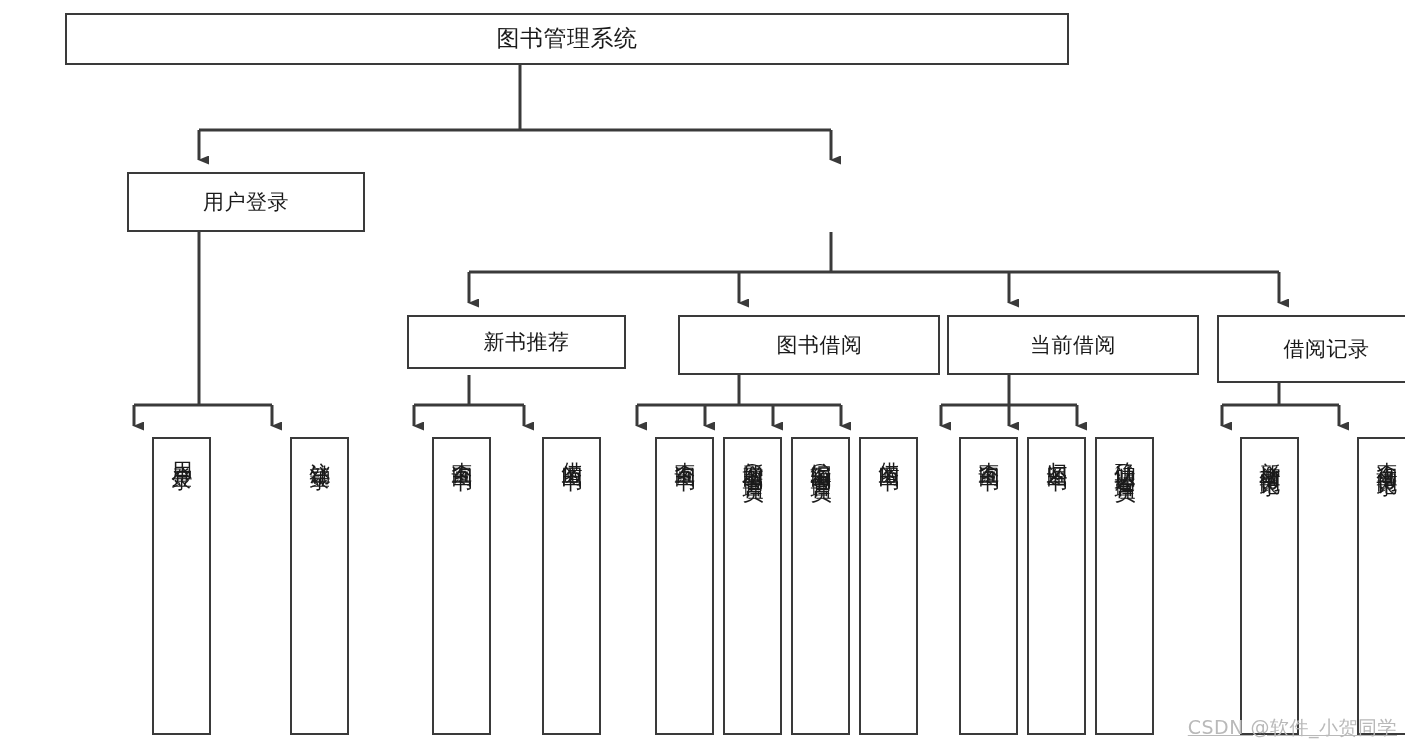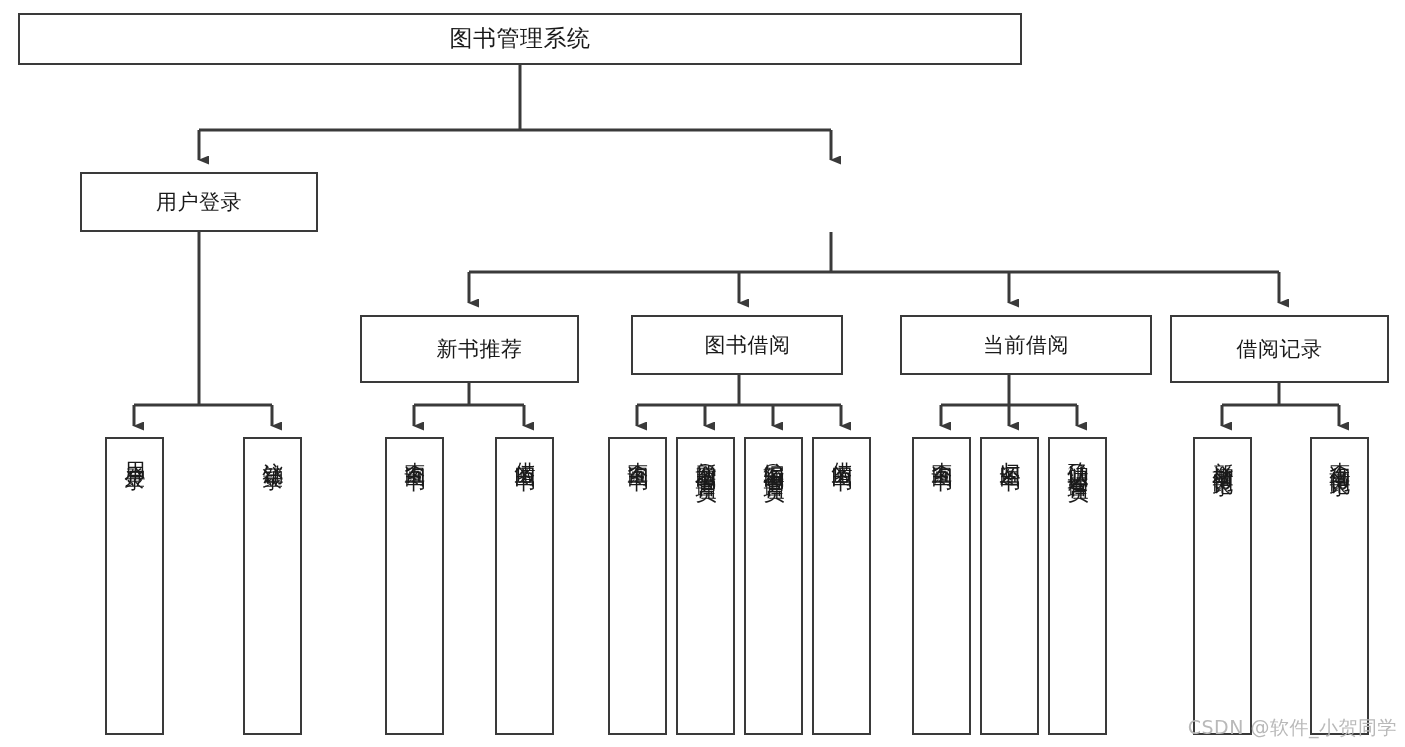--- a/index.html
+++ b/index.html
@@ -29,20 +29,21 @@
   .node {
     position: absolute;
     box-sizing: border-box;
     background: #ffffff;
     border: 2px solid #3a3a3a;
     display: flex;
     align-items: center;
     justify-content: center;
     color: #1a1a1a;
     z-index: 2;
+    margin-left: 47px;
   }
   .node-label {
     display: block;
     line-height: 1.18;
     letter-spacing: 0.5px;
     white-space: nowrap;
   }
   
   .node.root {
     font-size: 23px;
@@ -69,20 +70,21 @@
   .watermark {
     position: absolute;
     right: 8px;
     bottom: 6px;
     font-size: 19px;
     color: #b9b9b9;
     letter-spacing: 0.5px;
     z-index: 3;
     white-space: nowrap;
     font-family: "DejaVu Sans", "Liberation Sans", sans-serif;
+    text-decoration: underline;
   }
 </style>
 </head>
 <body>
 
 <div id="diagram">
 
   <svg id="connectors" viewBox="0 0 1405 747" width="1405" height="747" xmlns="http://www.w3.org/2000/svg">
     <defs>
       <marker id="arrowhead" markerWidth="9" markerHeight="11" refX="4.5" refY="10" orient="auto" markerUnits="userSpaceOnUse">
@@ -135,25 +137,25 @@
 
   <div class="node root" style="left:18px; top:13px; width:1004px; height:52px;">
     <span class="node-label">图书管理系统</span>
   </div>
 
   <div class="node branch" style="left:80px; top:172px; width:238px; height:60px;">
     <span class="node-label">用户登录</span>
   </div>
 
 
-  <div class="node branch" style="left:360px; top:315px; width:219px; height:68px;padding-left:20px;">
+  <div class="node branch" style="left:360px; top:315px; width:219px; height:54px;padding-left:20px;">
     <span class="node-label">新书推荐</span>
   </div>
 
-  <div class="node branch" style="left:631px; top:315px; width:212px; height:60px;padding-left:21px;">
+  <div class="node branch" style="left:631px; top:315px; width:262px; height:60px;padding-left:21px;">
     <span class="node-label">图书借阅</span>
   </div>
 
   <div class="node branch" style="left:900px; top:315px; width:252px; height:60px;">
     <span class="node-label">当前借阅</span>
   </div>
 
   <div class="node branch" style="left:1170px; top:315px; width:219px; height:68px;">
     <span class="node-label">借阅记录</span>
   </div>

